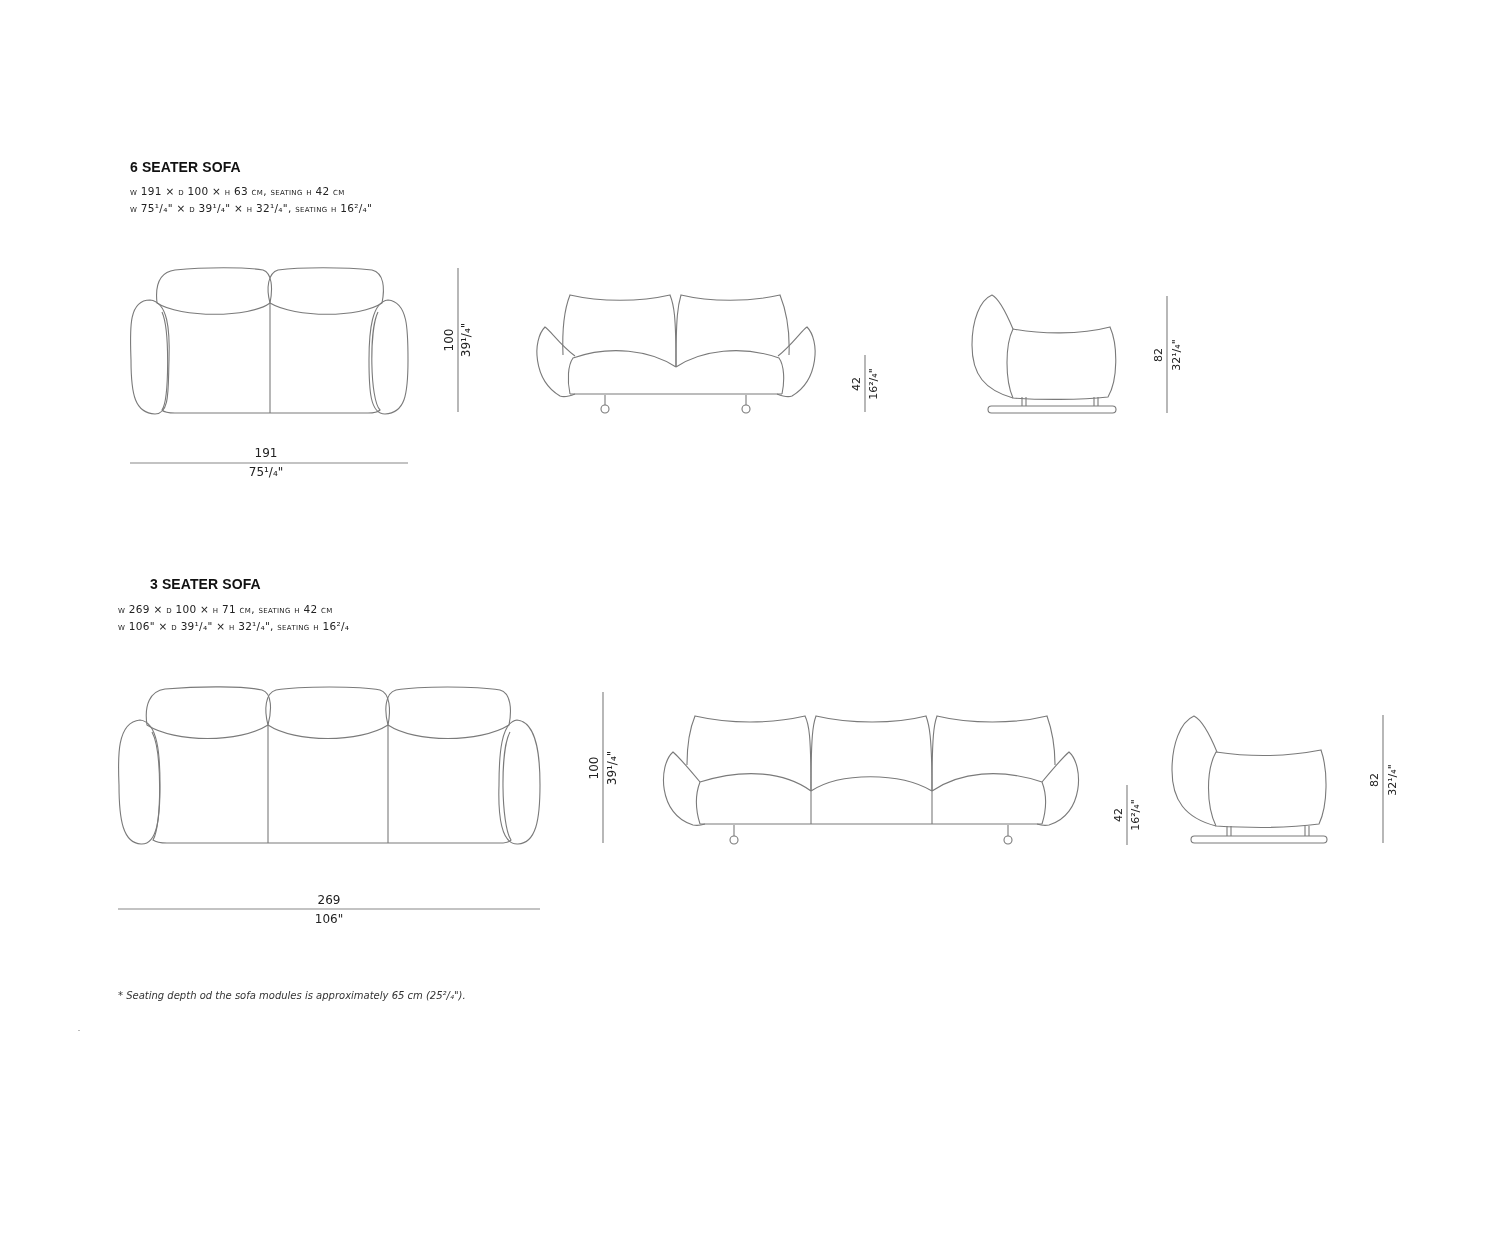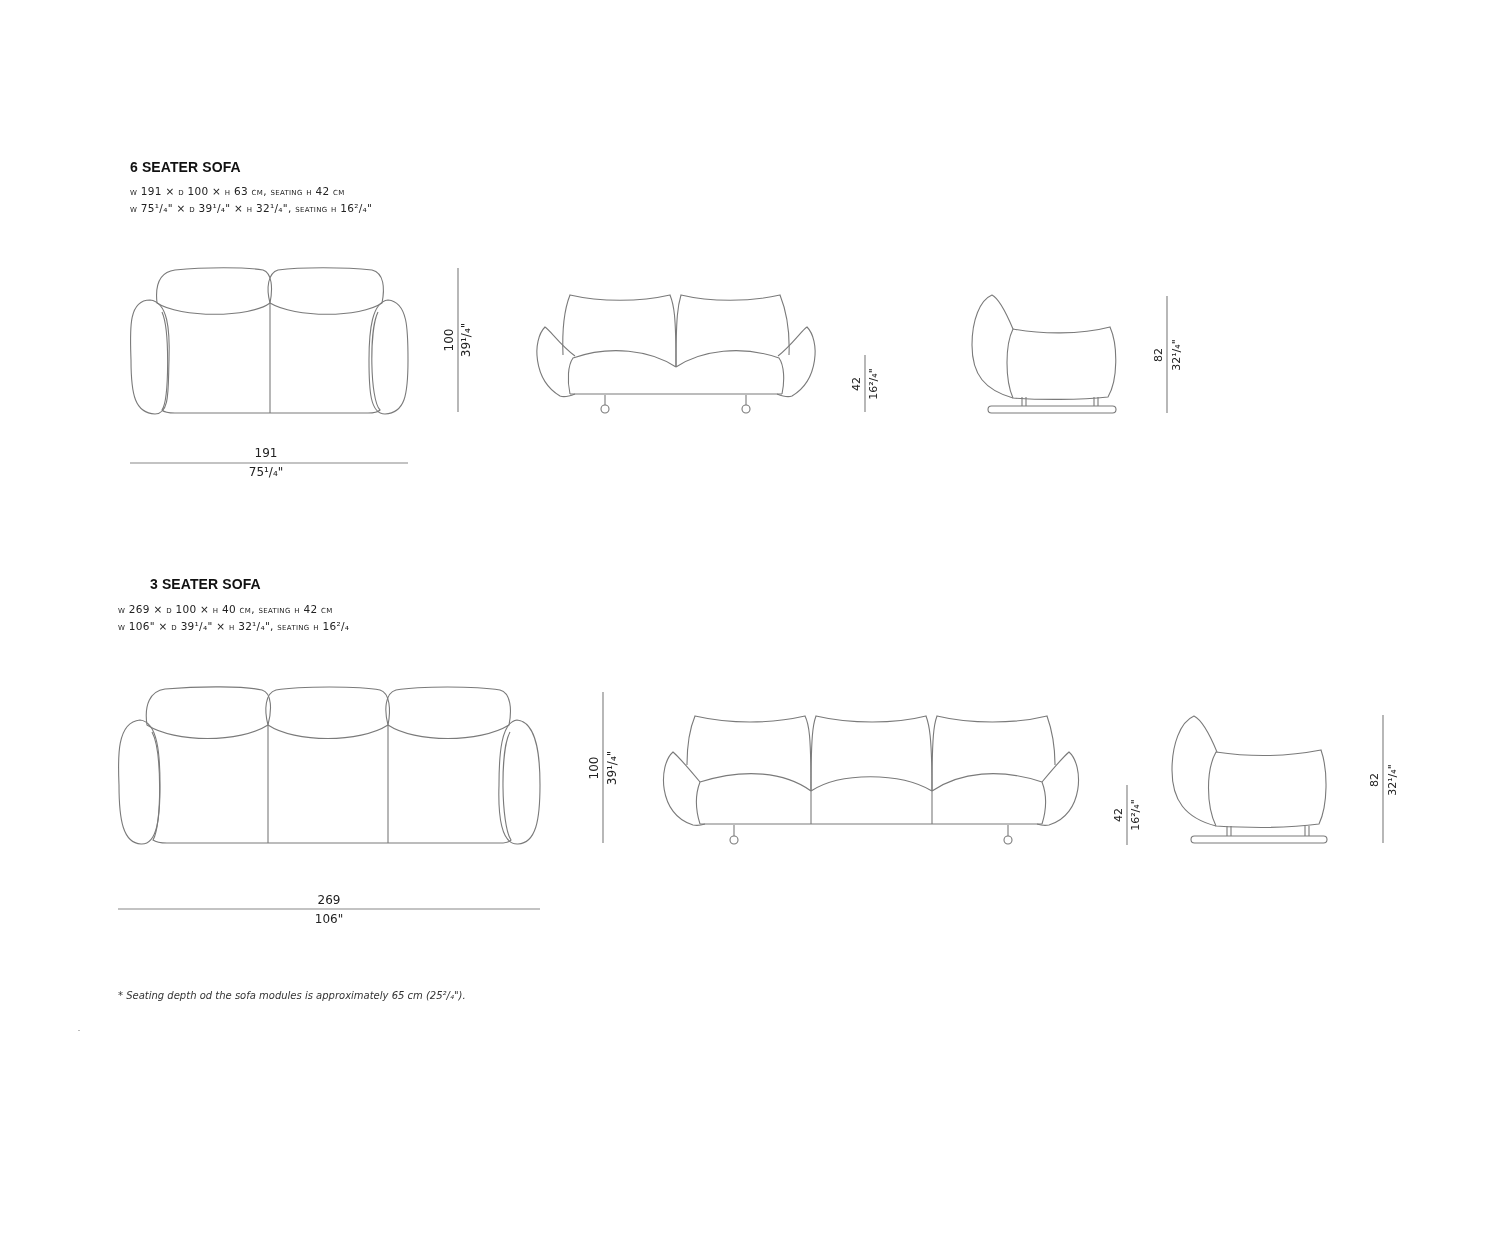--- a/index.html
+++ b/index.html
@@ -20,21 +20,21 @@
 <body>
 
 <div class="title" style="left:130px; top:159px;">6 SEATER SOFA</div>
 <div class="spec" style="left:130px; top:183px;">
   <span>w 191 × d 100 × h 63 cm, seating h 42 cm</span>
   <span>w 75¹/₄" × d 39¹/₄" × h 32¹/₄", seating h 16²/₄"</span>
 </div>
 
 <div class="title" style="left:118px; top:576px;margin-left:32px;">3 SEATER SOFA</div>
 <div class="spec" style="left:118px; top:601px;">
-  <span>w 269 × d 100 × h 40 cm, seating h 42 cm</span>
+  <span>w 269 × d 100 × h 71 cm, seating h 42 cm</span>
   <span>w 106" × d 39¹/₄" × h 32¹/₄", seating h 16²/₄</span>
 </div>
 
 <svg class="draw" width="1500" height="1250" viewBox="0 0 1500 1250">
 
   <g>
 
     <path class="line" d="M157,303 C155,285 160,272 175,270 C205,267 245,267 263,270 C272,273 273,288 270,303 C250,318 180,318 157,303 Z"></path>
     <path class="line" d="M270,303 C266,288 268,273 278,270 C300,267 345,267 372,270 C384,273 385,288 382,303 C360,318 295,318 270,303 Z"></path>
 

